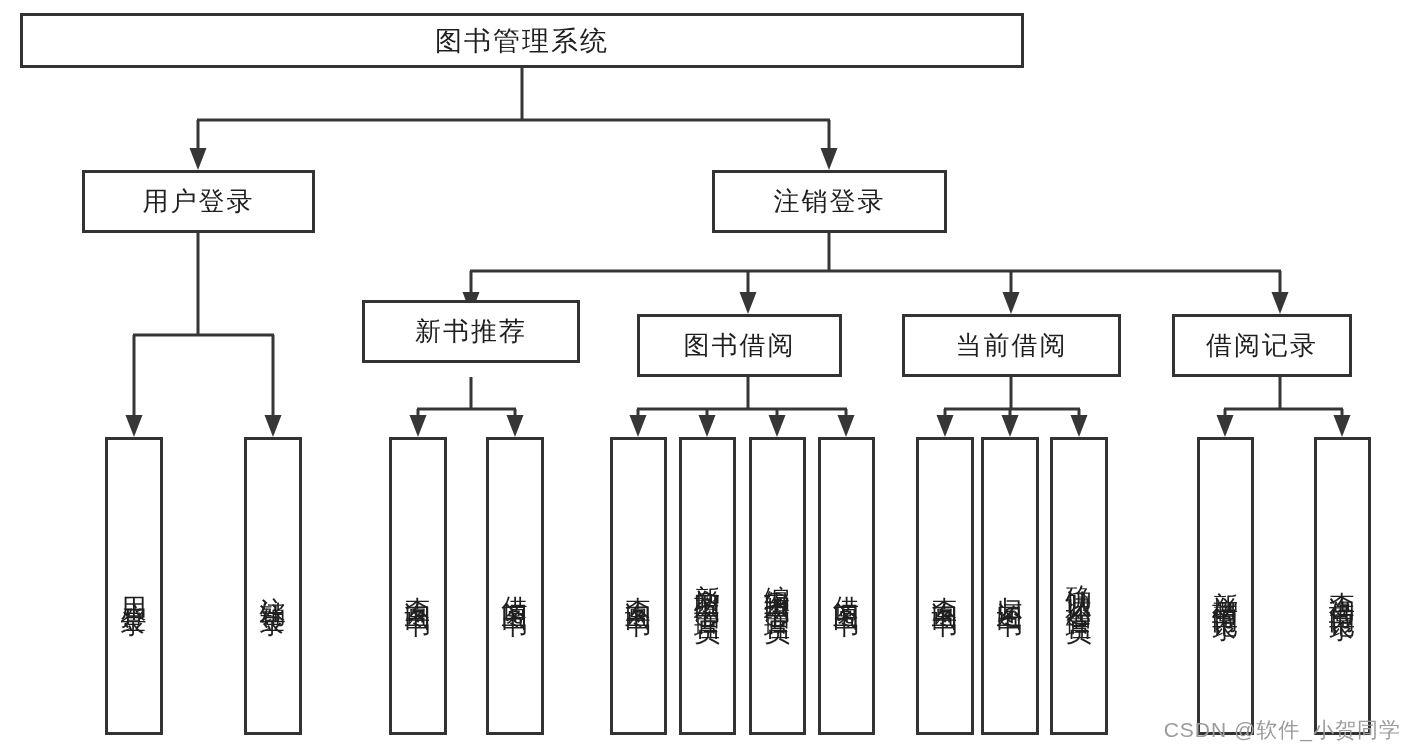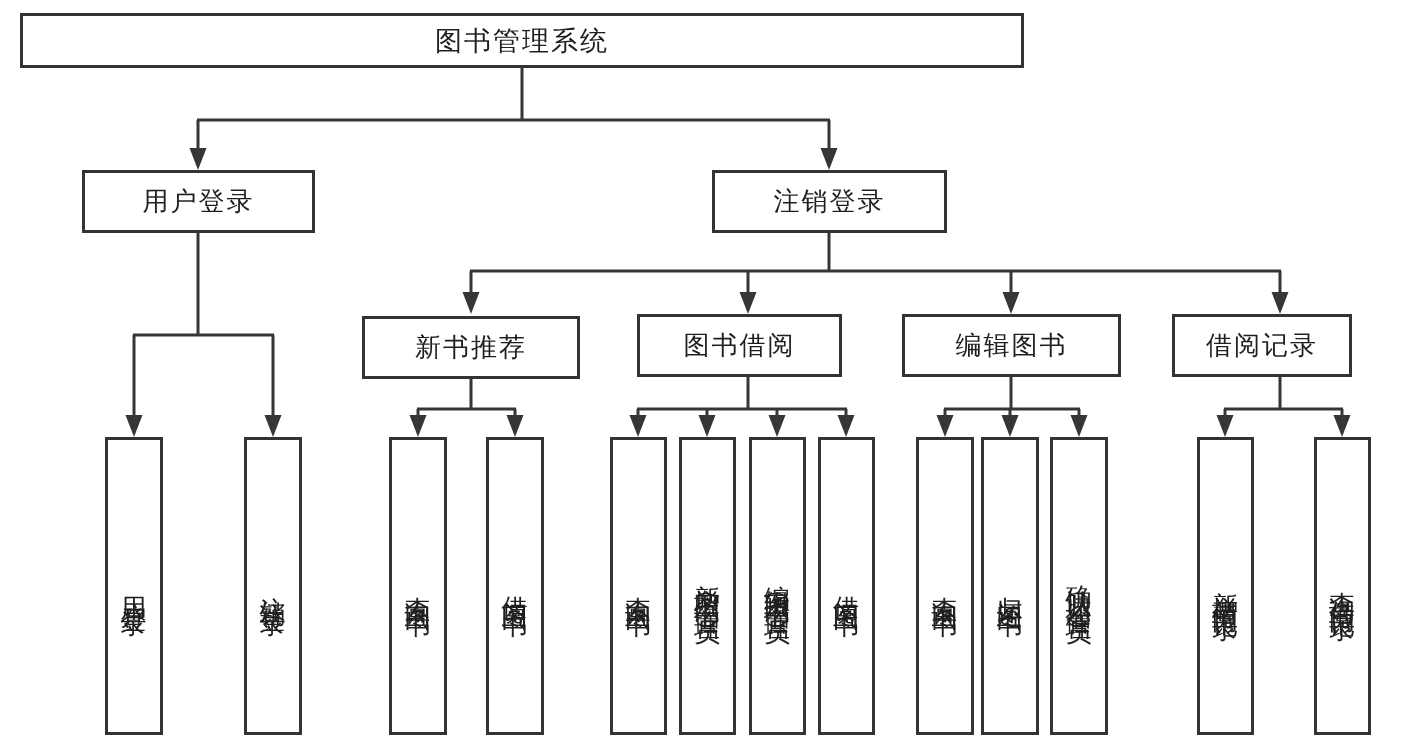--- a/index.html
+++ b/index.html
@@ -110,36 +110,37 @@
       <polygon stroke="none" points="1216.5,415 1233.5,415 1225,437"></polygon>
       <polygon stroke="none" points="1333.5,415 1350.5,415 1342,437"></polygon>
     </g>
   </svg>
 
   <div class="node h-node root-node" style="left:20px;top:13px;width:1004px;height:55px">图书管理系统</div>
 
   <div class="node h-node" style="left:82px;top:170px;width:233px;height:63px">用户登录</div>
   <div class="node h-node" style="left:712px;top:170px;width:235px;height:63px">注销登录</div>
 
-  <div class="node h-node" style="left:362px;top:316px;width:218px;height:63px">新书推荐</div>
+  <div class="node h-node" style="left:362px;top:300px;width:218px;height:63px">新书推荐</div>
   <div class="node h-node" style="left:637px;top:314px;width:205px;height:63px">图书借阅</div>
-  <div class="node h-node" style="left:902px;top:314px;width:219px;height:63px">编辑图书</div>
+  <div class="node h-node" style="left:902px;top:314px;width:219px;height:63px">当前借阅</div>
   <div class="node h-node" style="left:1172px;top:314px;width:180px;height:63px">借阅记录</div>
 
   <div class="node v-node" style="left:105px;top:437px;width:58px;height:298px">用户登录</div>
   <div class="node v-node" style="left:244px;top:437px;width:58px;height:298px">注销登录</div>
 
   <div class="node v-node" style="left:389px;top:437px;width:58px;height:298px">查询图书</div>
   <div class="node v-node" style="left:486px;top:437px;width:58px;height:298px">借阅图书</div>
 
   <div class="node v-node" style="left:610px;top:437px;width:57px;height:298px">查询图书</div>
   <div class="node v-node" style="left:679px;top:437px;width:57px;height:298px">新增图书（管理员）</div>
   <div class="node v-node" style="left:749px;top:437px;width:57px;height:298px">编辑图书（管理员）</div>
   <div class="node v-node" style="left:818px;top:437px;width:57px;height:298px">借阅图书</div>
 
   <div class="node v-node" style="left:916px;top:437px;width:58px;height:298px">查询图书</div>
   <div class="node v-node" style="left:981px;top:437px;width:58px;height:298px">归还图书</div>
   <div class="node v-node" style="left:1050px;top:437px;width:58px;height:298px">确认归还（管理员）</div>
 
   <div class="node v-node" style="left:1197px;top:437px;width:57px;height:298px">新增借阅记录</div>
   <div class="node v-node" style="left:1314px;top:437px;width:57px;height:298px">查询借阅记录</div>
 
+  <div class="watermark">CSDN @软件_小贺同学</div>
 </div>
 
 </body></html>

